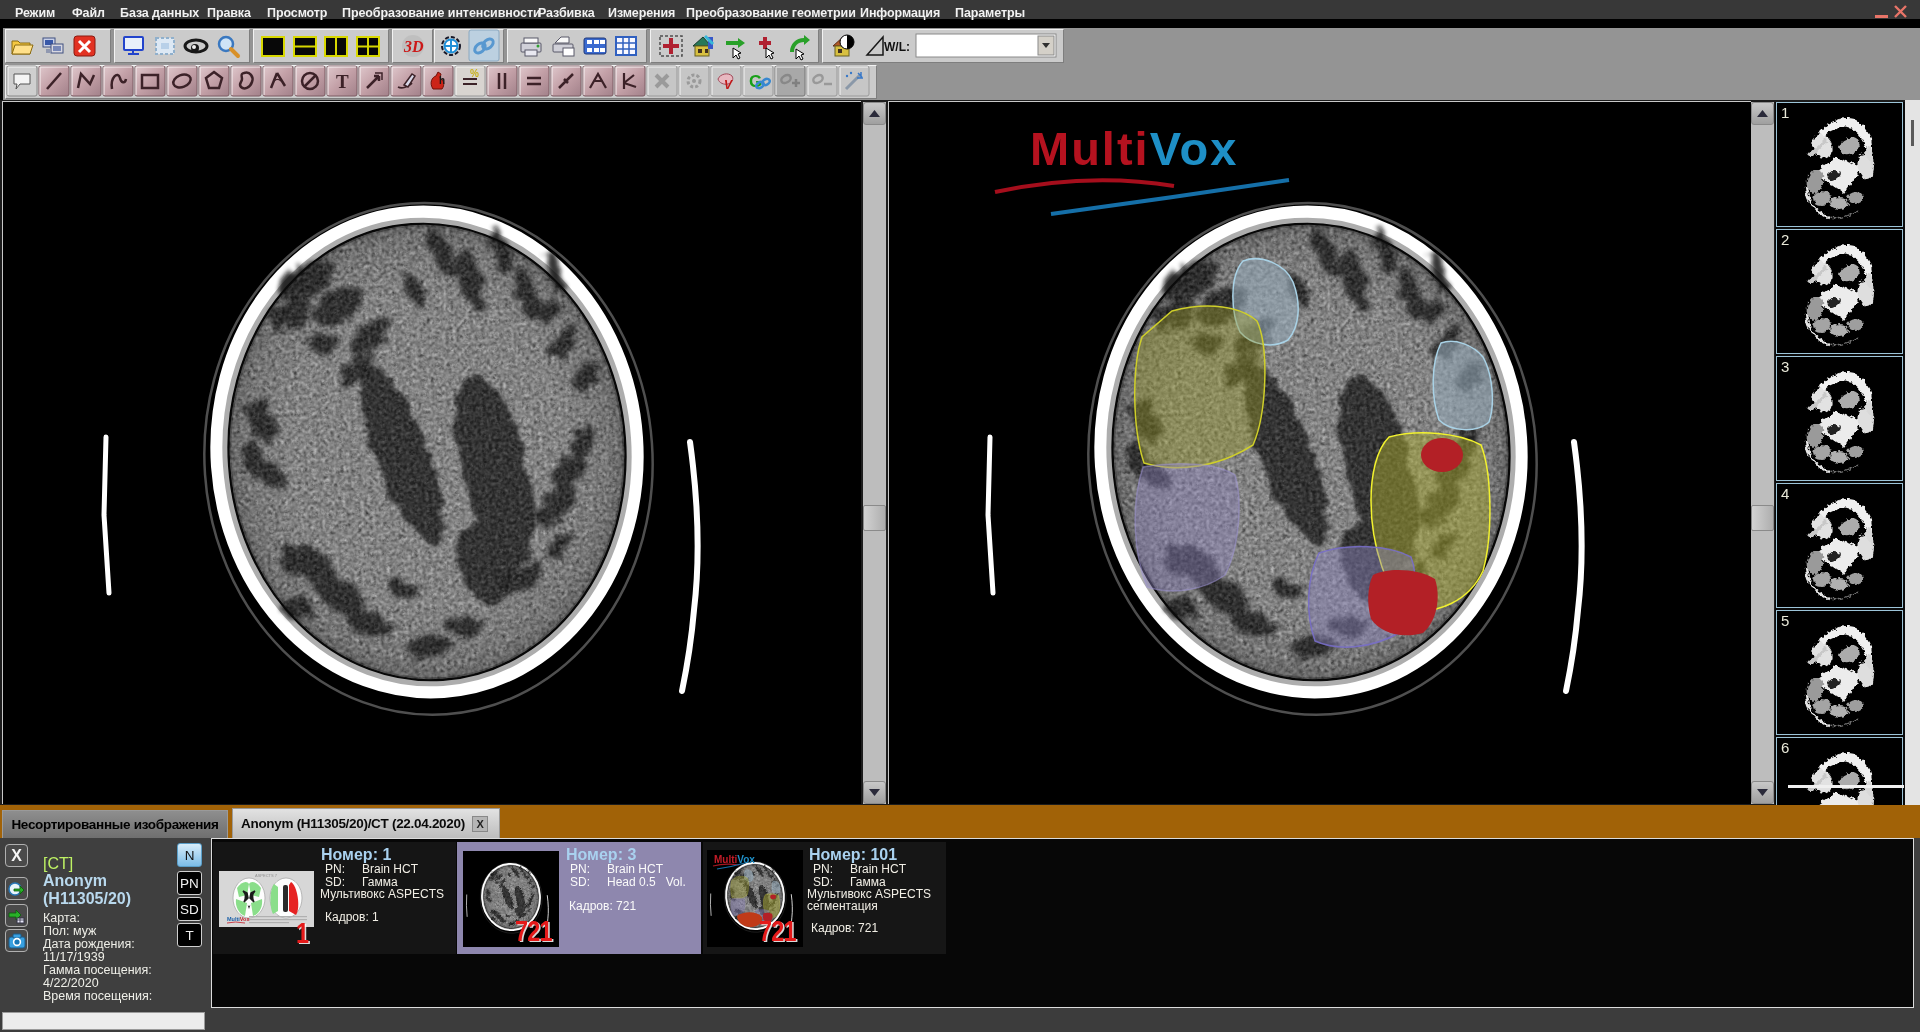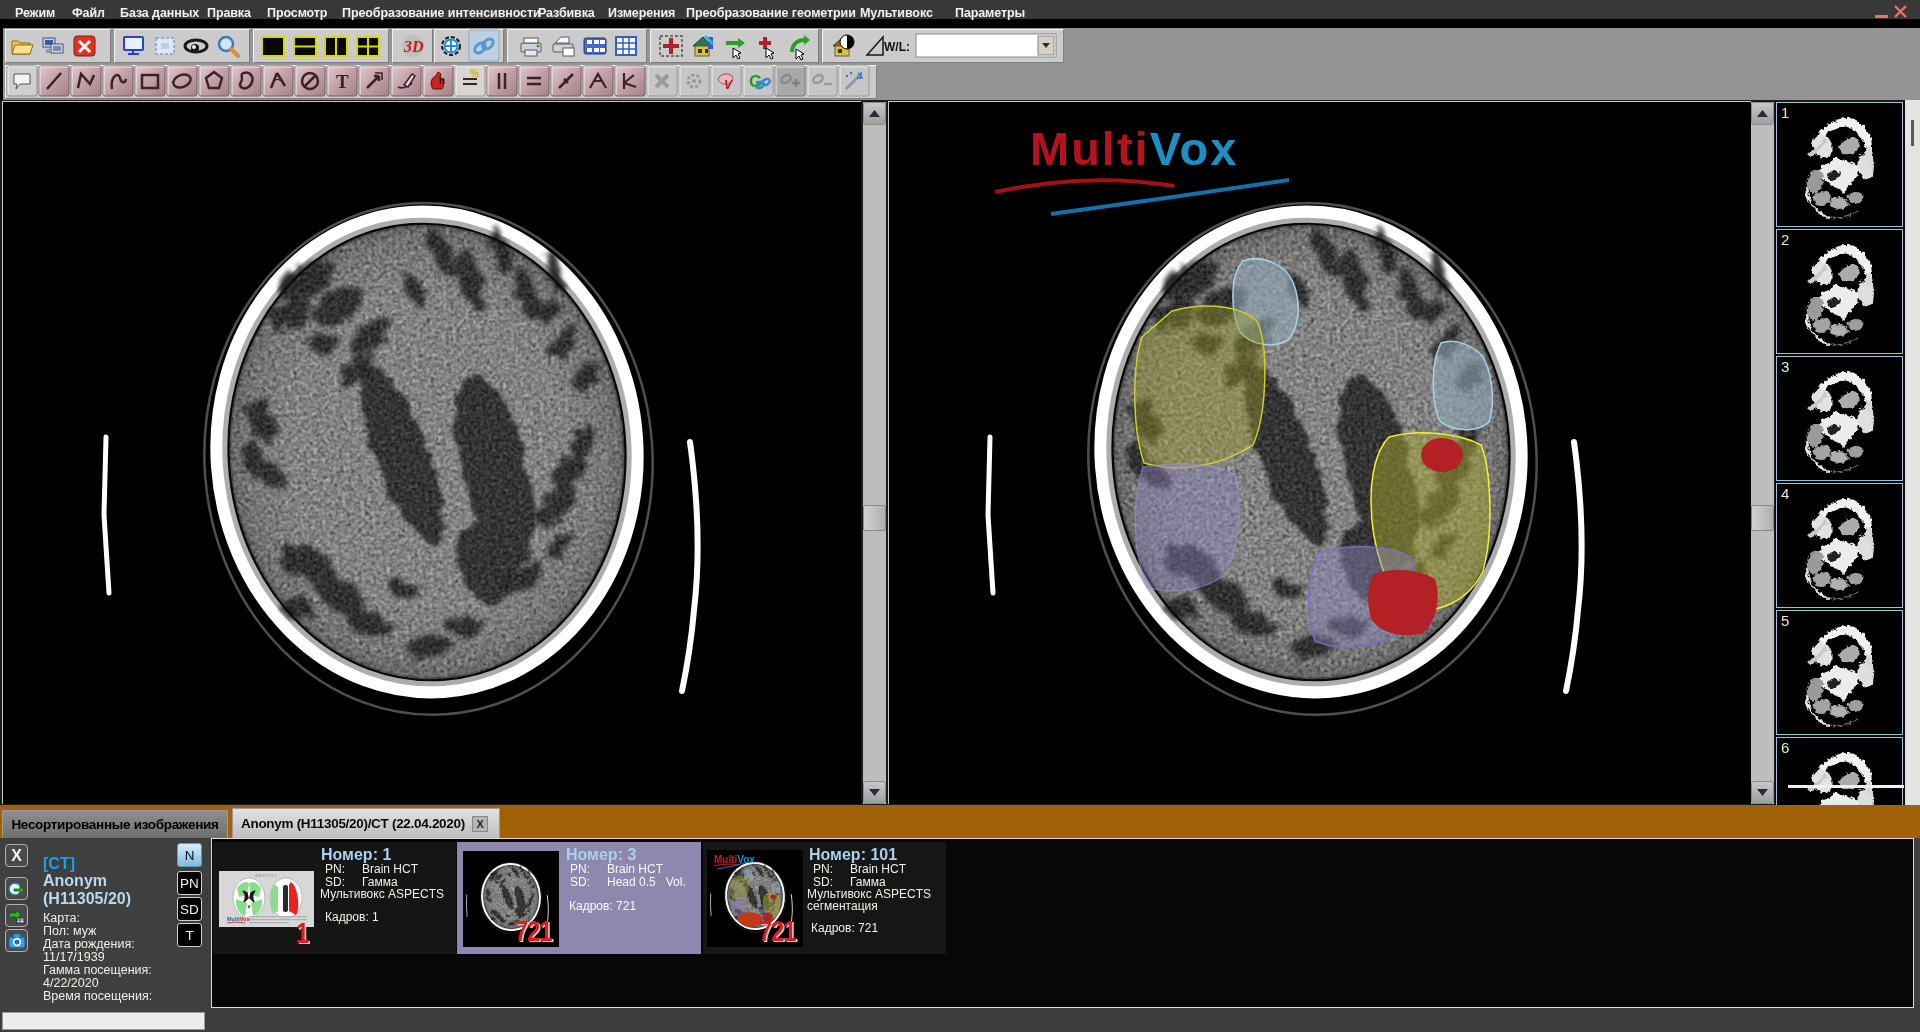--- a/index.html
+++ b/index.html
@@ -49,21 +49,21 @@
 <div id="menubar">
 <span style="left:15px">Режим</span>
 <span style="left:72px">Файл</span>
 <span style="left:120px">База данных</span>
 <span style="left:207px">Правка</span>
 <span style="left:267px">Просмотр</span>
 <span style="left:342px">Преобразование интенсивности</span>
 <span style="left:538px">Разбивка</span>
 <span style="left:608px">Измерения</span>
 <span style="left:686px">Преобразование геометрии</span>
-<span style="left:860px">Мультивокс</span>
+<span style="left:860px">Информация</span>
 <span style="left:955px">Параметры</span>
 <svg id="winbtns" viewBox="0 0 65 28">
       <rect x="20" y="15" width="13" height="3" fill="#e87468"></rect>
       <path d="M40 6 L51 17 M51 6 L40 17" stroke="#e87468" stroke-width="2.4"></path>
     </svg>
 </div>
 <div id="tb1" class="toolrow">
 <div class="tgroup" style="left:2px;width:106px"></div>
 <div class="tgroup" style="left:111px;width:136px"></div>
 <div class="tgroup" style="left:250px;width:136px"></div>
@@ -702,21 +702,21 @@
       </svg>
     </div>
 <div class="sidebtn" style="top:91px">
       <svg width="18" height="16">
         <rect x="1" y="4" width="16" height="11" rx="2" fill="#38a0e0" stroke="#1a5a88"></rect>
         <rect x="5" y="1" width="8" height="4" rx="1" fill="#38a0e0" stroke="#1a5a88"></rect>
         <circle cx="9" cy="9" r="4.2" fill="#fff"></circle>
         <circle cx="9" cy="9" r="2.6" fill="#1878b8"></circle>
       </svg>
     </div>
-<div style="position:absolute;left:43px;top:17px;color:#0ea5e9;font-weight:bold;font-size:16px" class="pos">[CT]</div>
+<div style="position:absolute;left:43px;top:17px;color:#bef264;font-weight:normal;font-size:16px" class="pos">[CT]</div>
 <div style="position:absolute;left:43px;top:34px;color:#b9d9ee;font-weight:bold;font-size:16px">Anonym</div>
 <div style="position:absolute;left:43px;top:52px;color:#b9d9ee;font-weight:bold;font-size:16px">(H11305/20)</div>
 <div style="position:absolute;left:43px;top:73px" class="it">Карта:</div>
 <div style="position:absolute;left:43px;top:86px" class="it">Пол: муж</div>
 <div style="position:absolute;left:43px;top:99px" class="it">Дата рождения:</div>
 <div style="position:absolute;left:43px;top:112px" class="it">11/17/1939</div>
 <div style="position:absolute;left:43px;top:125px" class="it">Гамма посещения:</div>
 <div style="position:absolute;left:43px;top:138px" class="it">4/22/2020</div>
 <div style="position:absolute;left:43px;top:151px" class="it">Время посещения:</div>
 <div class="selbtn" style="top:5px;background:linear-gradient(#d8edfa,#7cbde8);color:#111;border-color:#5a9ec8">N</div>

